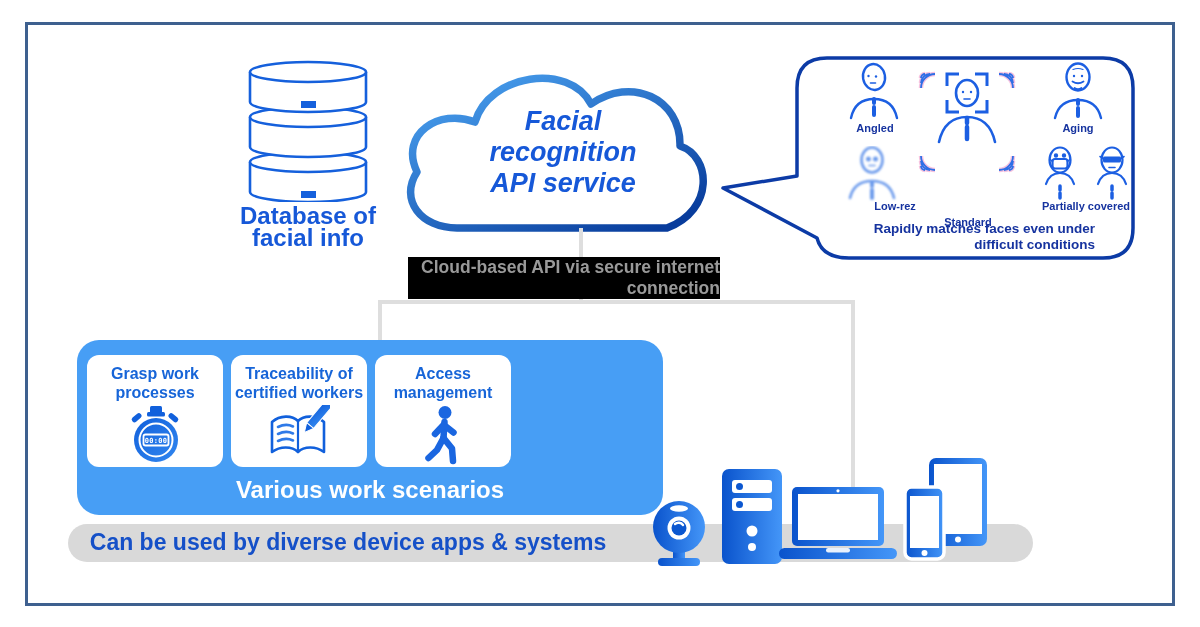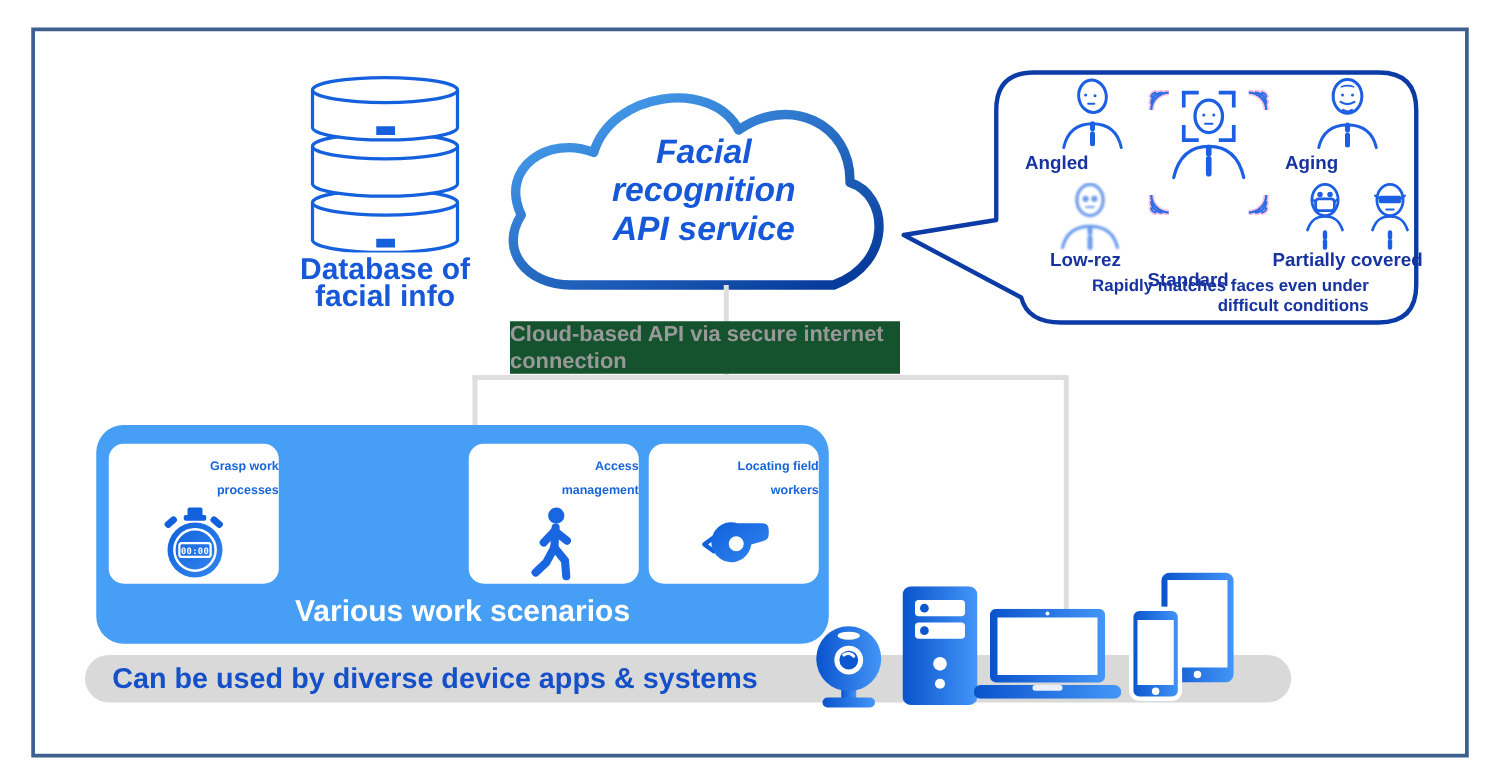--- a/index.html
+++ b/index.html
@@ -4,29 +4,29 @@
 <style>
   html,body{margin:0;padding:0;background:#fff;}
   .canvas{position:relative;width:1200px;height:627px;background:#fff;overflow:hidden;
           font-family:"Liberation Sans",sans-serif;font-weight:bold;}
   .abs{position:absolute;}
   .frame{left:25px;top:22px;width:1144px;height:578px;border:3px solid #3e608f;}
   .ml{white-space:pre-line;}
   
   .db-label{left:218px;top:205px;width:180px;text-align:center;font-size:24px;line-height:22px;color:#1658d8;}
   .cloud-title{left:433px;top:106px;width:260px;text-align:center;font-size:27px;line-height:31px;color:#1658d8;z-index:3;font-style:italic;}
-  .cloud-caption{left:408px;top:257px;width:312px;text-align:left;font-size:17.5px;line-height:21px;color:#999;background:#14532d;z-index:2;}
-  .bubble-label{font-size:15px;color:#16339f;z-index:3;}
+  .cloud-caption{left:408px;top:257px;width:312px;text-align:right;font-size:17.5px;line-height:21px;color:#999;background:#000000;z-index:2;}
+  .bubble-label{text-align:center;font-size:11px;color:#16339f;z-index:3;}
   .bubble-caption{left:835px;top:221px;width:260px;text-align:right;font-size:13.5px;line-height:16px;color:#16339f;z-index:3;}
   
   .line{background:#dedede;z-index:1;}
   
   .panel{left:77px;top:340px;width:586px;height:175px;background:#479ef5;border-radius:22px;z-index:2;}
   .card{position:absolute;top:15px;width:136px;height:112px;background:#fff;border-radius:12px;}
-  .card-label{margin-top:9px;text-align:right;font-size:10px;line-height:19px;color:#1765d8;}
+  .card-label{margin-top:9px;text-align:center;font-size:16px;line-height:19px;color:#1765d8;}
   .card-icon{display:block;margin:3px auto 0;}
   .panel-footer{left:0;top:136px;width:586px;text-align:center;font-size:24px;color:#fff;}
   
   .graybar{left:68px;top:524px;width:965px;height:38px;background:#d9d9d9;border-radius:19px;z-index:1;}
   .bar-label{left:64px;top:529px;width:568px;text-align:center;font-size:23px;color:#1550c8;z-index:2;}
   .device{z-index:4;}
   svg{display:block;}
 </style>
 </head>
 <body>
@@ -198,43 +198,51 @@
         <rect x="23" y="1" width="12" height="7" rx="1.5" fill="#1160dc"></rect>
         <rect x="20" y="7" width="18" height="4.5" rx="1.5" fill="#1160dc"></rect>
         <rect x="4" y="10" width="11" height="5.5" rx="2.5" fill="#1160dc" transform="rotate(-40 9.5 12.5)"></rect>
         <rect x="41" y="10" width="11" height="5.5" rx="2.5" fill="#1160dc" transform="rotate(40 46.5 12.5)"></rect>
         <circle cx="29" cy="35" r="22" fill="url(#gicon)"></circle>
         <circle cx="29" cy="35" r="16.5" fill="none" stroke="#fff" stroke-width="2"></circle>
         <rect x="16.5" y="29.5" width="25" height="11" rx="2" fill="none" stroke="#fff" stroke-width="1.8"></rect>
         <text x="29" y="38.3" text-anchor="middle" font-size="7" font-weight="bold" fill="#fff" font-family="DejaVu Sans Mono, monospace" letter-spacing="0.3">00:00</text>
       </svg>
     </div>
+    <div class="card" style="left:154px;">
+      <div class="card-label ml">Traceability of
+certified workers</div>
+      <svg class="card-icon" width="62" height="56" viewBox="0 0 62 56">
+        <path d="M4 17 C12 10 24 10 30 16 C36 10 48 10 56 17 V47 C48 41 36 41 30 47 C24 41 12 41 4 47 Z" fill="#fff" stroke="#1160dc" stroke-width="2.6" stroke-linejoin="round"></path>
+        <path d="M30 16 V47" stroke="#1160dc" stroke-width="2.2"></path>
+        <g stroke="#2f7ae8" stroke-width="2.6" fill="none" stroke-linecap="round">
+          <path d="M10 22 C15 19.5 21 19.5 25 21.5"></path>
+          <path d="M10 29 C15 26.5 21 26.5 25 28.5"></path>
+          <path d="M10 36 C15 33.5 21 33.5 25 35.5"></path>
+        </g>
+        <g transform="rotate(40 46 16)">
+          <rect x="41.5" y="-8" width="9" height="30" fill="url(#gicon)" stroke="#fff" stroke-width="1"></rect>
+          <polygon points="41.5,22 50.5,22 46,31" fill="#1160dc" stroke="#fff" stroke-width="1"></polygon>
+        </g>
+      </svg>
+    </div>
     <div class="card" style="left:298px;">
       <div class="card-label ml">Access
 management</div>
       <svg class="card-icon" width="46" height="60" viewBox="0 0 46 60">
         <circle cx="25" cy="7.5" r="6.5" fill="#1a66e0"></circle>
         <g stroke="#1a66e0" stroke-width="6.5" fill="none" stroke-linecap="round" stroke-linejoin="round">
           <path d="M24.5 17 L23.5 33"></path>
           <path d="M24 20 L33.5 27.5"></path>
           <path d="M23.5 20 L15 29"></path>
           <path d="M23.5 33 L32 43.5 L33 56"></path>
           <path d="M23.5 33 L17 45 L8.5 53"></path>
         </g>
       </svg>
     </div>
-    <div class="card" style="left:442px;">
-      <div class="card-label ml">Locating field
-workers</div>
-      <svg class="card-icon" width="60" height="50" viewBox="0 0 60 50">
-        <path d="M14 25 L6.5 30.5 L14 36" stroke="#1160dc" stroke-width="3.5" fill="none" stroke-linecap="round" stroke-linejoin="round"></path>
-        <path d="M33 13.5 H53 Q58 13.5 58 19 V22 Q58 27 53 28 L44 30.5 A16 16 0 1 1 33 13.5 Z" fill="url(#gicon)"></path>
-        <circle cx="32" cy="30" r="6" fill="#fff"></circle>
-      </svg>
-    </div>
     <div class="abs panel-footer">Various work scenarios</div>
   </div>
 
   <div class="abs graybar"></div>
   <div class="abs bar-label">Can be used by diverse device apps &amp; systems</div>
 
   <svg class="abs device" style="left:650px;top:499px;" width="58" height="70" viewBox="0 0 58 70">
     <rect x="23" y="50" width="12" height="10" fill="url(#gdev)"></rect>
     <rect x="8" y="59" width="42" height="8" rx="4" fill="url(#gdev)"></rect>
     <circle cx="29" cy="28" r="26" fill="url(#gdev)"></circle>

